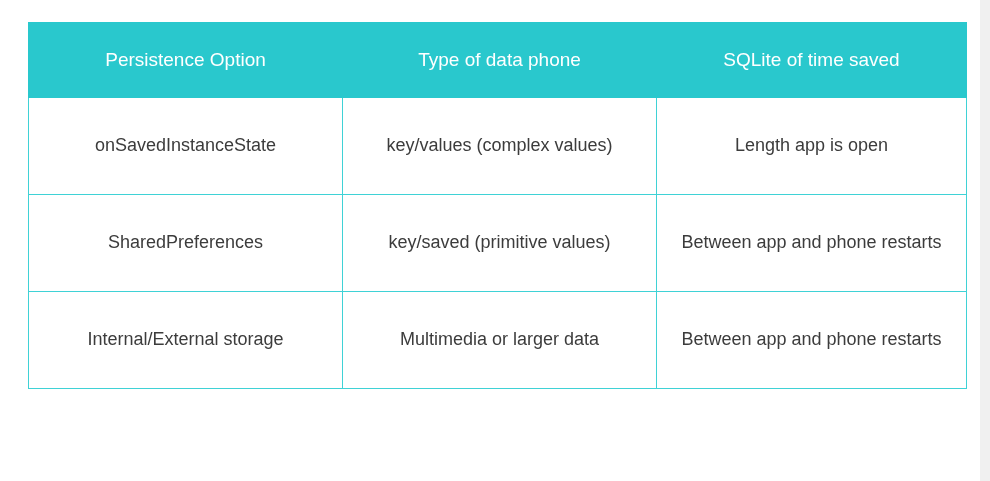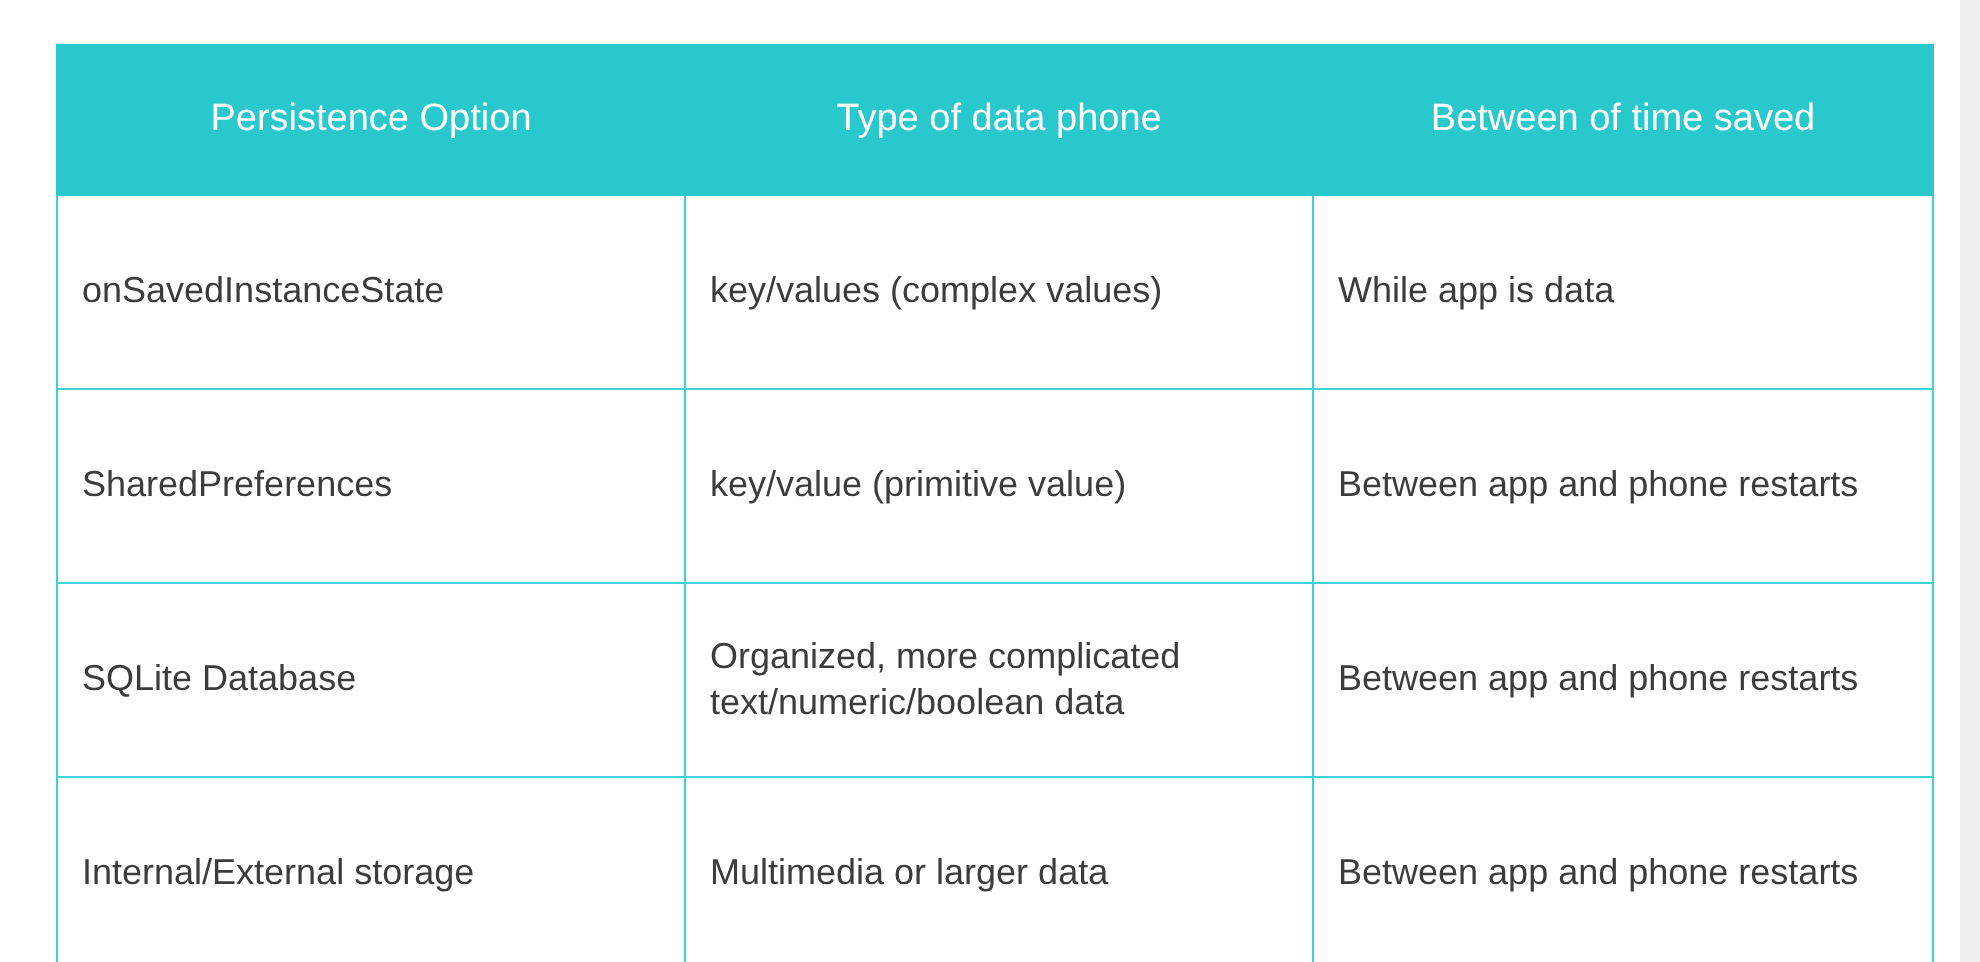--- a/index.html
+++ b/index.html
@@ -44,21 +44,21 @@
     text-align: center;
     height: 62px;
     padding: 6px 10px;
     border: 1px solid #29c8cd;
     line-height: 1.25;
   }
   table.persistence-table td {
     border: 1px solid #3fd2d6;
     color: #3c3c3c;
     font-size: 18px;
-    text-align: left;
+    text-align: center;
     padding: 12px 12px;
     line-height: 1.3;
     vertical-align: middle;
     height: 72px;
   }
   .right-edge {
     position: absolute;
     right: 0;
     top: 0;
     width: 10px;
@@ -75,37 +75,32 @@
     <table class="persistence-table">
       <colgroup>
         <col class="c1">
         <col class="c2">
         <col class="c3">
       </colgroup>
       <thead>
         <tr>
           <th>Persistence Option</th>
           <th>Type of data phone</th>
-          <th>Between of time saved</th>
+          <th>SQLite of time saved</th>
         </tr>
       </thead>
       <tbody>
         <tr class="row">
           <td>onSavedInstanceState</td>
           <td>key/values (complex values)</td>
-          <td>While app is data</td>
+          <td>Length app is open</td>
         </tr>
         <tr class="row">
           <td>SharedPreferences</td>
-          <td>key/value (primitive value)</td>
-          <td>Between app and phone restarts</td>
-        </tr>
-        <tr class="row">
-          <td>SQLite Database</td>
-          <td>Organized, more complicated text/numeric/boolean data</td>
+          <td>key/saved (primitive values)</td>
           <td>Between app and phone restarts</td>
         </tr>
         <tr class="row">
           <td>Internal/External storage</td>
           <td>Multimedia or larger data</td>
           <td>Between app and phone restarts</td>
         </tr>
 
       </tbody>
     </table>

